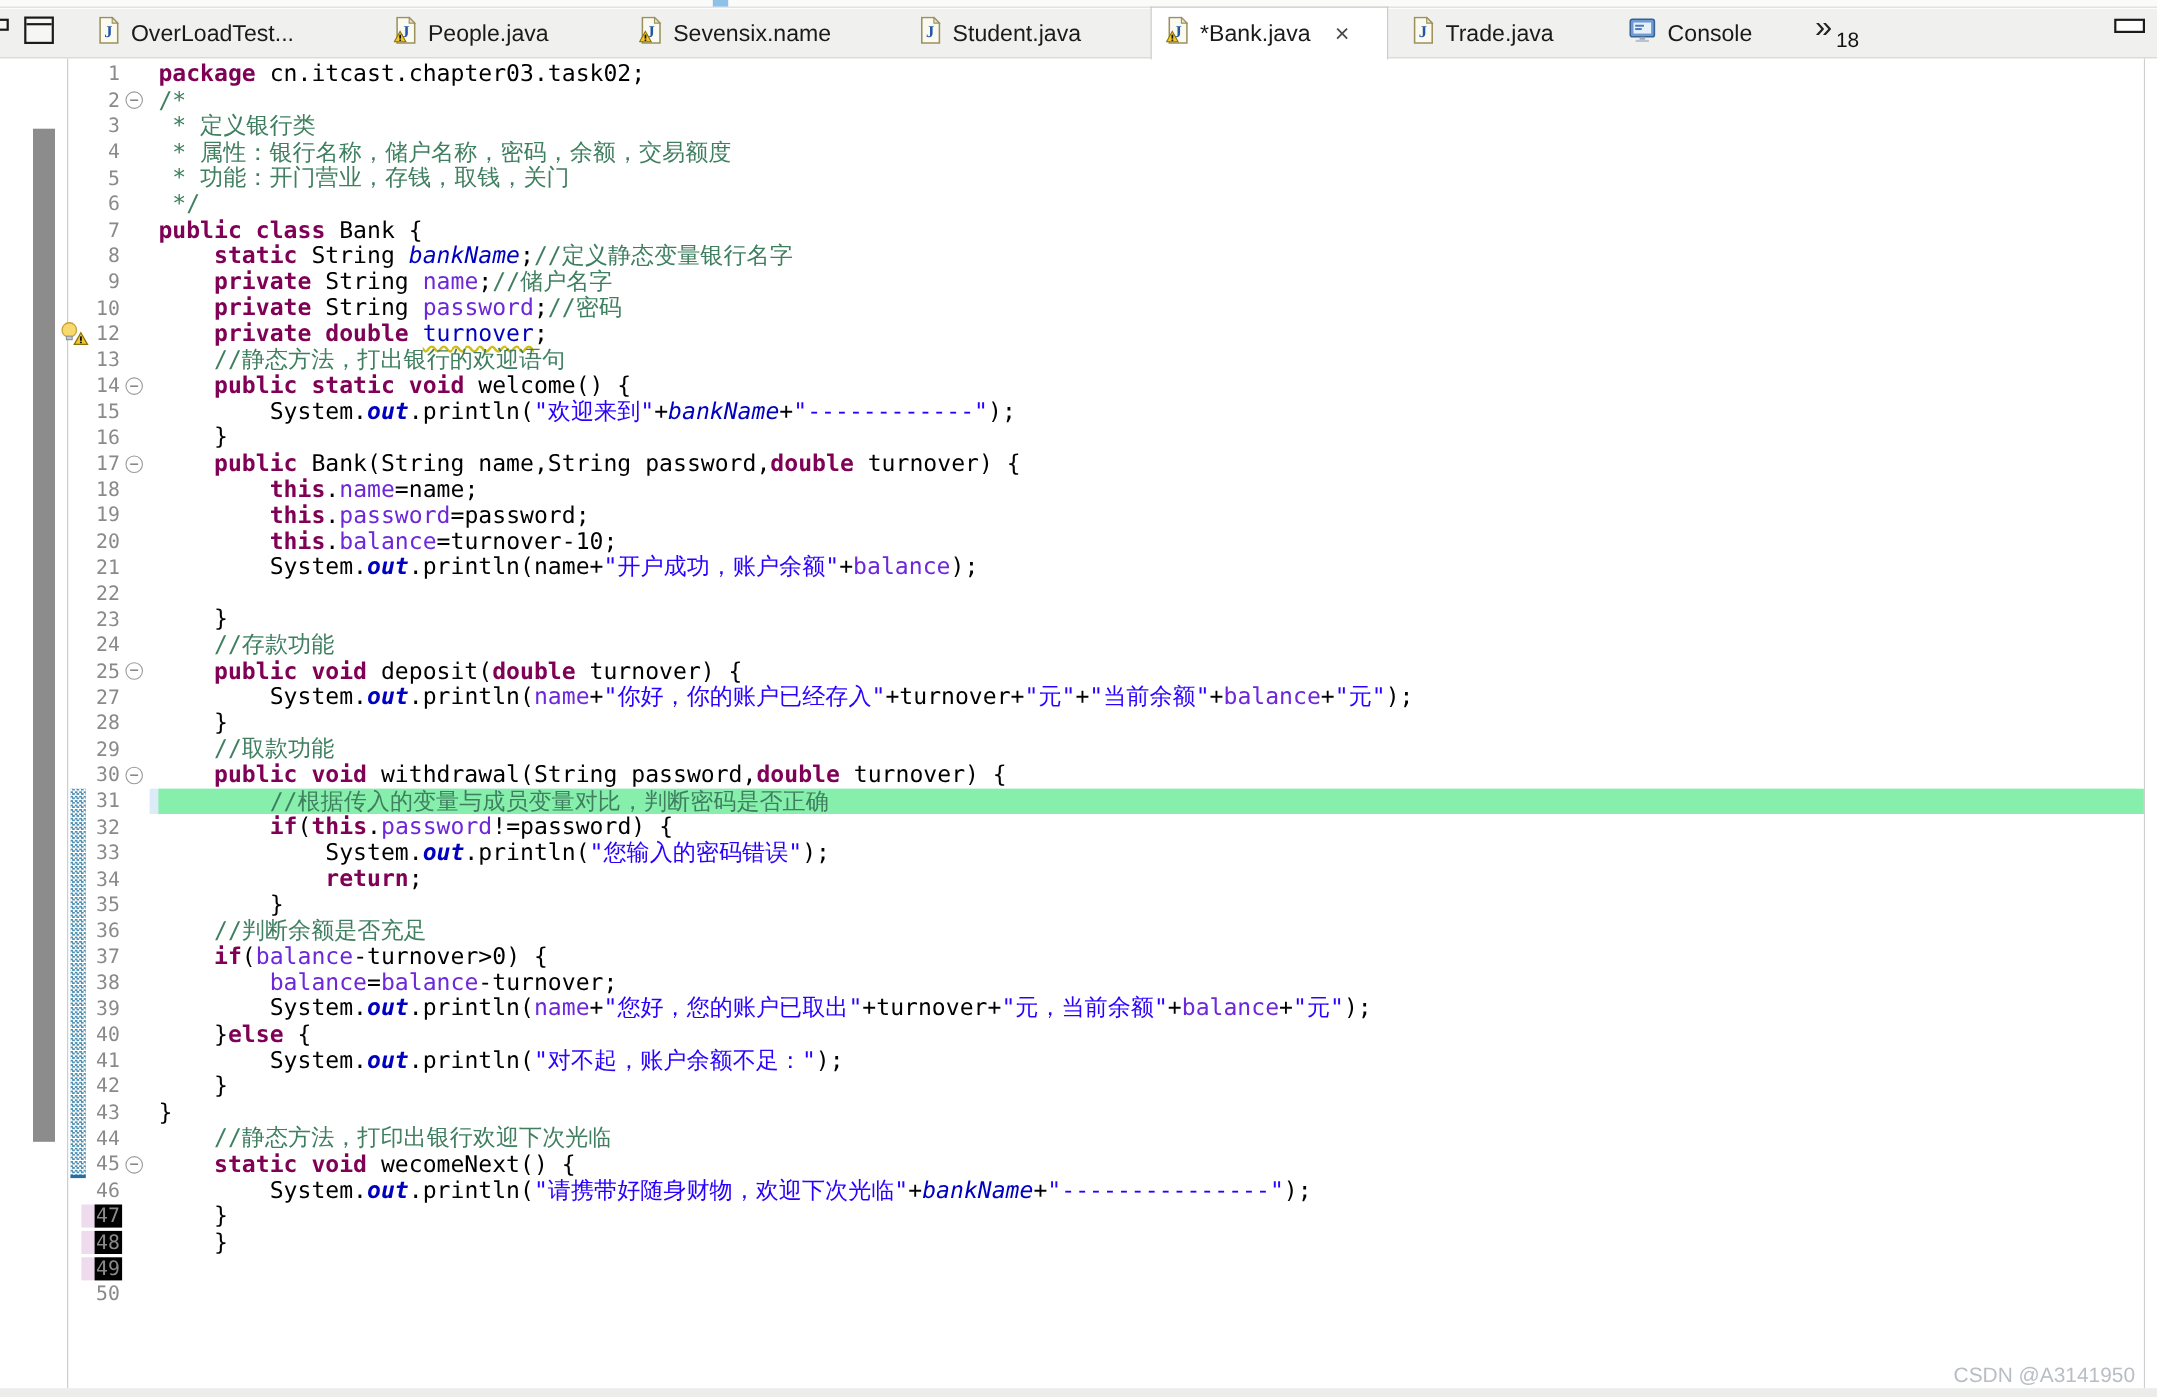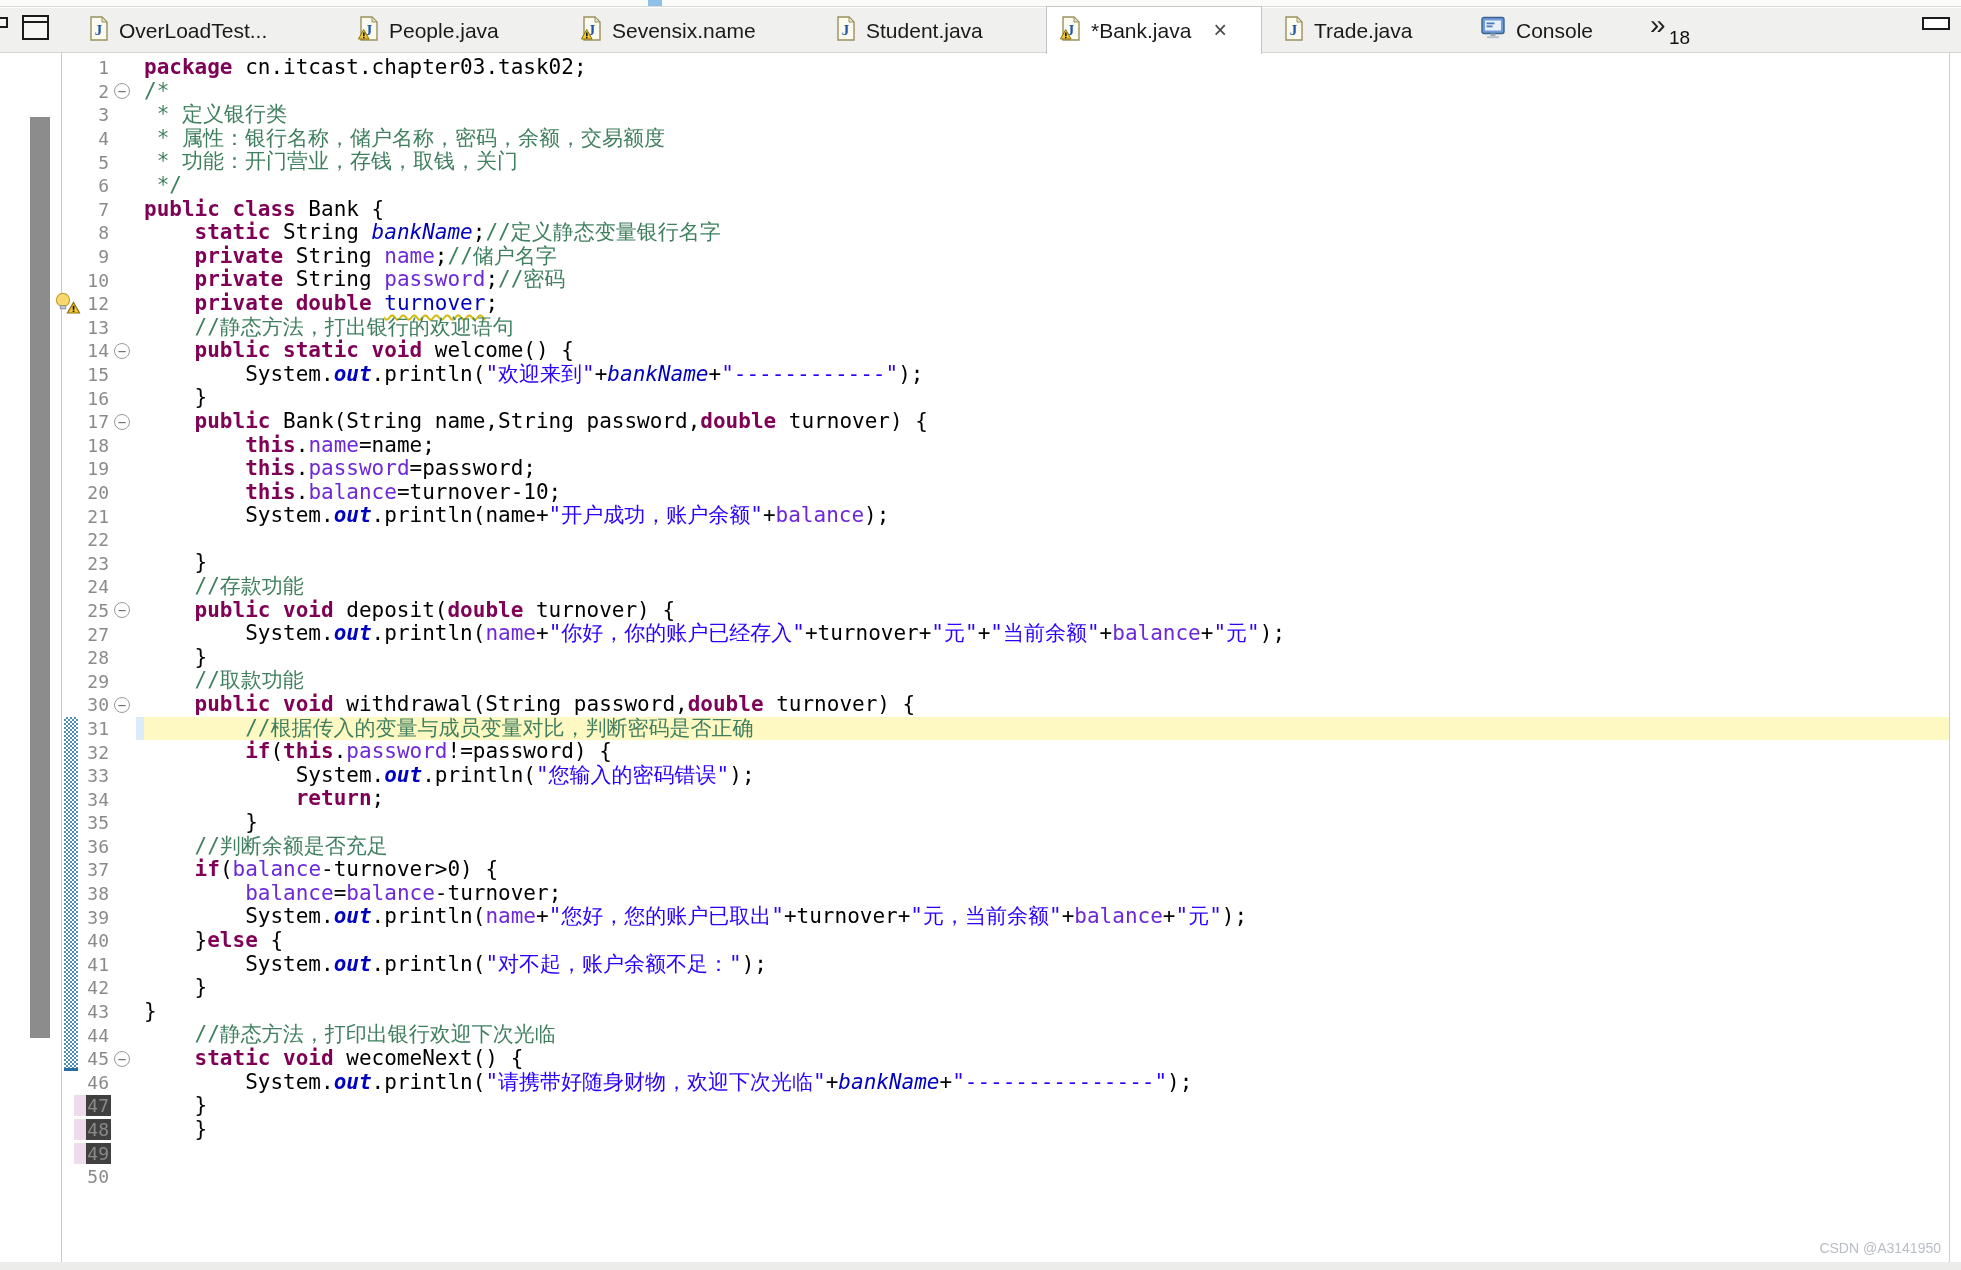--- a/index.html
+++ b/index.html
@@ -36,48 +36,48 @@
   .vthumb{ position:absolute; left:30px; top:64px; width:20px; height:921px; background:#8c8c8c; }
 
   
   .editor{ position:absolute; left:63px; top:53px; width:1887px; height:1209px;
     background:#ffffff; border-right:1px solid #cfcfcf; padding-top:3px; }
   .row{ display:flex; height:23.6px; align-items:center; position:relative; }
   .annot{ width:23px; flex:none; height:100%; position:relative; }
   .annot svg{ position:absolute; left:-9px; top:0; }
   .num{ width:25px; flex:none; text-align:right; padding-right:2px;
     font-family:"DejaVu Sans Mono", monospace; font-size:18px; color:#8a8a8a; }
-  .num.pink{ background:#404040; box-shadow:-12px 0 0 #efdbee; }
+  .num.pink{ background:#000000; box-shadow:-12px 0 0 #efdbee; }
   .foldc{ width:33px; flex:none; height:100%; position:relative; }
   .fold{ position:absolute; left:3px; top:50%; transform:translateY(-50%);
     width:16px; height:16px; border:1px solid #9a9a9a; border-radius:50%;
     background:#ffffff; color:#6f6f6f; font-size:14px; line-height:14px; text-align:center;
     font-family:"DejaVu Sans Mono", monospace; }
   .codecell{ flex:1; white-space:pre;
     font-family:"DejaVu Sans Mono", monospace; font-size:21px; line-height:23.6px; color:#000; }
-  .row.hl .codecell{ background:#fef9c3; box-shadow:-8px 0 0 #dcebf8; }
+  .row.hl .codecell{ background:#86efac; box-shadow:-8px 0 0 #dcebf8; }
 
   
   .kw{ color:#7f0055; font-weight:bold; }
   .pl{ color:#000000; }
   .com{ color:#3f7f5f; }
   .str{ color:#2a00ff; }
   .fld{ color:#6d28d9; }
   .sfld{ color:#0000c0; font-style:italic;margin-top:40px; }
   .out{ color:#0000c0; font-weight:bold; font-style:italic;text-align:center; }
   .fldw{ color:#0000c0; text-decoration:underline wavy #d2bd14; text-underline-offset:4px; text-decoration-skip-ink:none; }
 
   
   .range{ position:absolute; left:1px; top:663.8px; width:14px; height:354px;
     border-bottom:3px solid #2a6da3;
     background-image:conic-gradient(#4e8fb0 90deg, #ffffff 90deg 180deg, #4e8fb0 180deg 270deg, #ffffff 270deg);
     background-size:4px 4px; }
 
   
-  .watermark{ position:absolute; right:20px; top:1240px; font-size:14px; color:#b9bdc4; }
+  .watermark{ position:absolute; right:20px; top:1240px; font-size:19px; color:#b9bdc4; }
   .bottomstrip{ position:absolute; left:0; top:1262px; width:100%; height:8px; background:#ececea; }
 </style>
 </head>
 <body>
 
 <div class="screen">
 
   <div class="topstrip">
     <div class="bluesliver"></div>
   </div>

